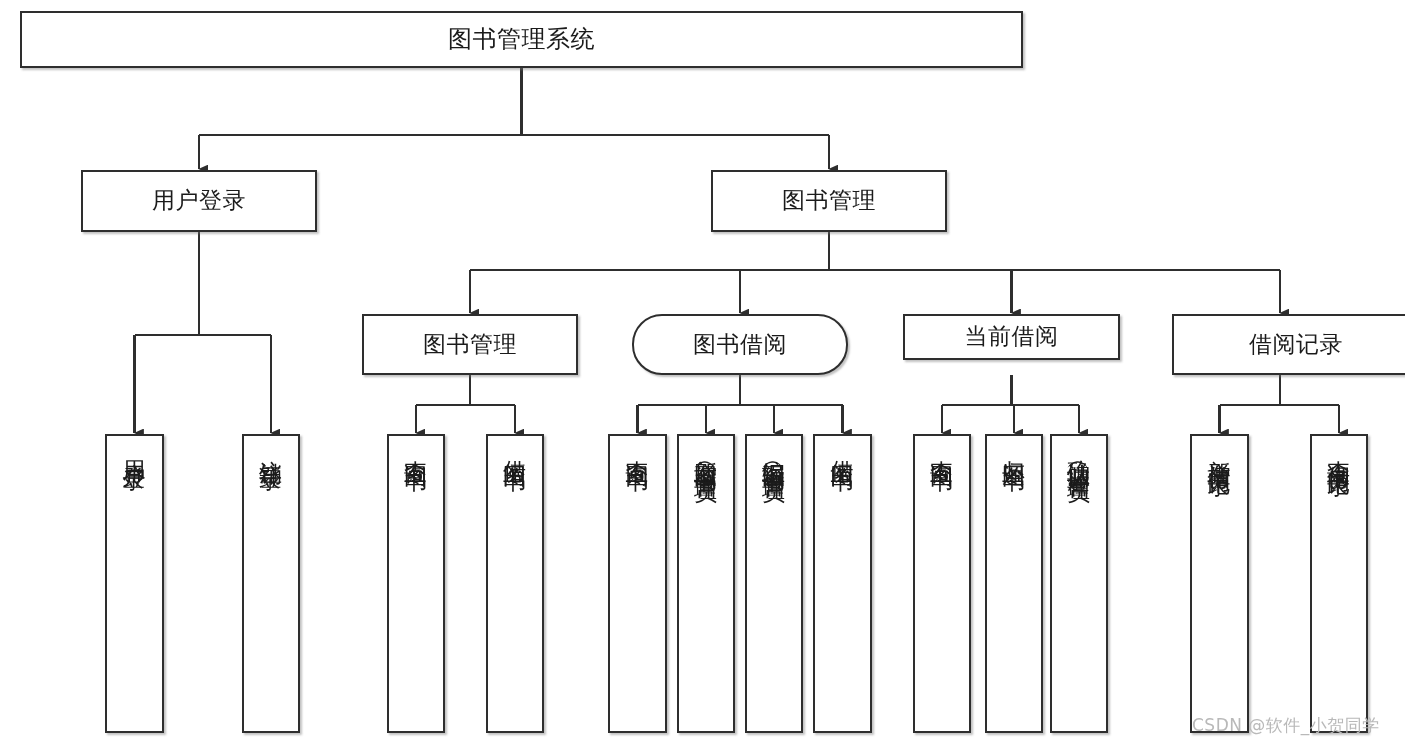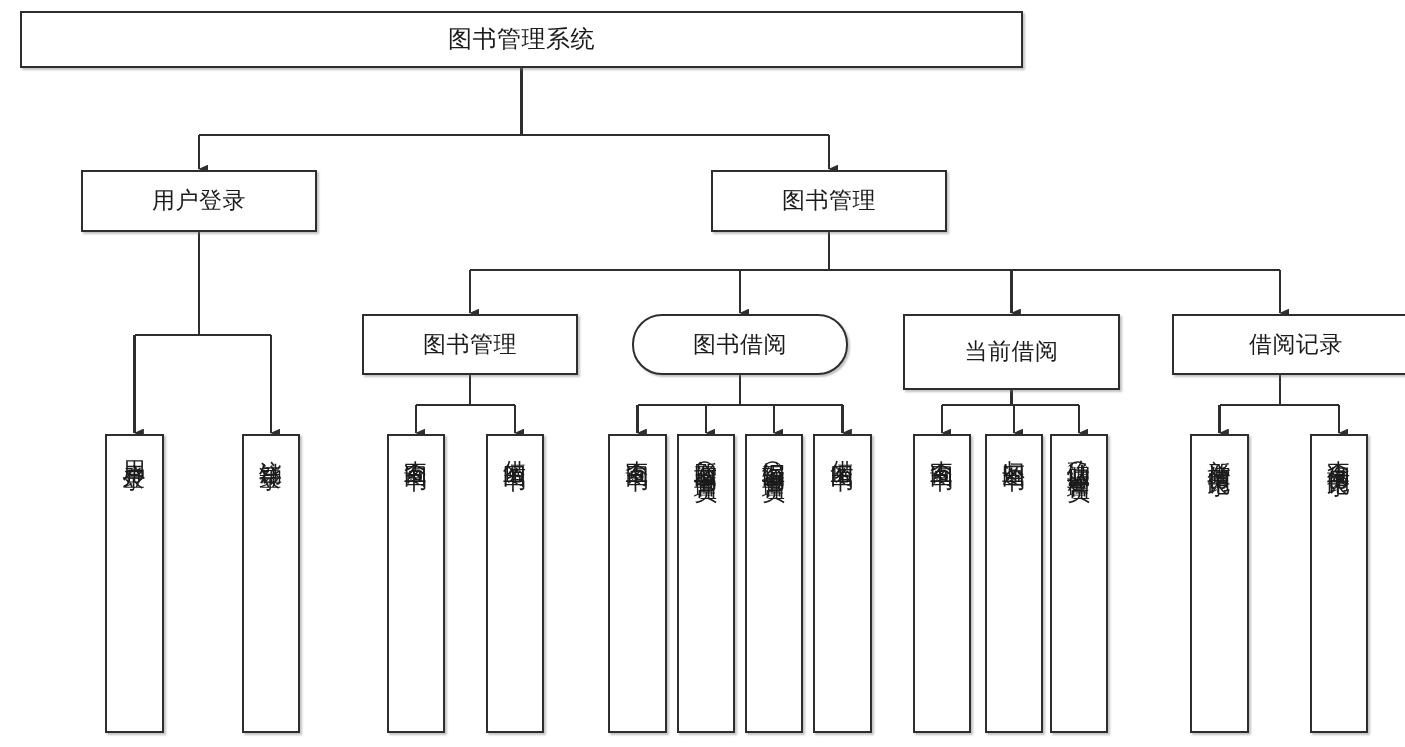--- a/index.html
+++ b/index.html
@@ -133,21 +133,21 @@
       </div>
       <div class="node-box horizontal" style="left: 711px; top: 170px; width: 236px; height: 62px; border-color: rgb(46, 46, 46); background: rgb(255, 255, 255);">
         <span class="node-label" style="color: rgb(27, 27, 27);">图书管理</span>
       </div>
       <div class="node-box horizontal" style="left: 362px; top: 314px; width: 216px; height: 61px; border-color: rgb(46, 46, 46); background: rgb(255, 255, 255);">
         <span class="node-label" style="color: rgb(27, 27, 27);">图书管理</span>
       </div>
       <div class="node-box horizontal" style="left: 632px; top: 314px; width: 216px; height: 61px; border-color: rgb(46, 46, 46); background: rgb(255, 255, 255); border-radius: 30px;">
         <span class="node-label" style="color: rgb(27, 27, 27);">图书借阅</span>
       </div>
-      <div class="node-box horizontal" style="left: 903px; top: 314px; width: 217px; height: 76px; border-color: rgb(46, 46, 46); background: rgb(255, 255, 255);">
+      <div class="node-box horizontal" style="left: 903px; top: 314px; width: 217px; height: 46px; border-color: rgb(46, 46, 46); background: rgb(255, 255, 255);">
         <span class="node-label" style="color: rgb(27, 27, 27);">当前借阅</span>
       </div>
       <div class="node-box horizontal" style="left: 1172px; top: 314px; width: 248px; height: 61px; border-color: rgb(46, 46, 46); background: rgb(255, 255, 255);">
         <span class="node-label" style="color: rgb(27, 27, 27);">借阅记录</span>
       </div>
       <div class="node-box vertical" style="left: 105px; top: 434px; width: 59px; height: 299px; border-color: rgb(46, 46, 46); background: rgb(255, 255, 255);">
         <span class="node-label" style="color: rgb(27, 27, 27);">用户登录</span>
       </div>
       <div class="node-box vertical" style="left: 242px; top: 434px; width: 58px; height: 299px; border-color: rgb(46, 46, 46); background: rgb(255, 255, 255);">
         <span class="node-label" style="color: rgb(27, 27, 27);">注销登录</span>
@@ -180,13 +180,14 @@
         <span class="node-label" style="color: rgb(27, 27, 27);">确认归还（管理员）</span>
       </div>
       <div class="node-box vertical" style="left: 1190px; top: 434px; width: 59px; height: 299px; border-color: rgb(46, 46, 46); background: rgb(255, 255, 255);">
         <span class="node-label" style="color: rgb(27, 27, 27);">新增借阅记录</span>
       </div>
       <div class="node-box vertical" style="left: 1310px; top: 434px; width: 58px; height: 299px; border-color: rgb(46, 46, 46); background: rgb(255, 255, 255);">
         <span class="node-label" style="color: rgb(27, 27, 27);">查询借阅记录</span>
       </div>
     </div>
 
+  <div class="watermark" style="left: 1192px; top: 714px; color: rgb(185, 185, 185);">CSDN @软件_小贺同学</div>
 </div>
 
 </body></html>

